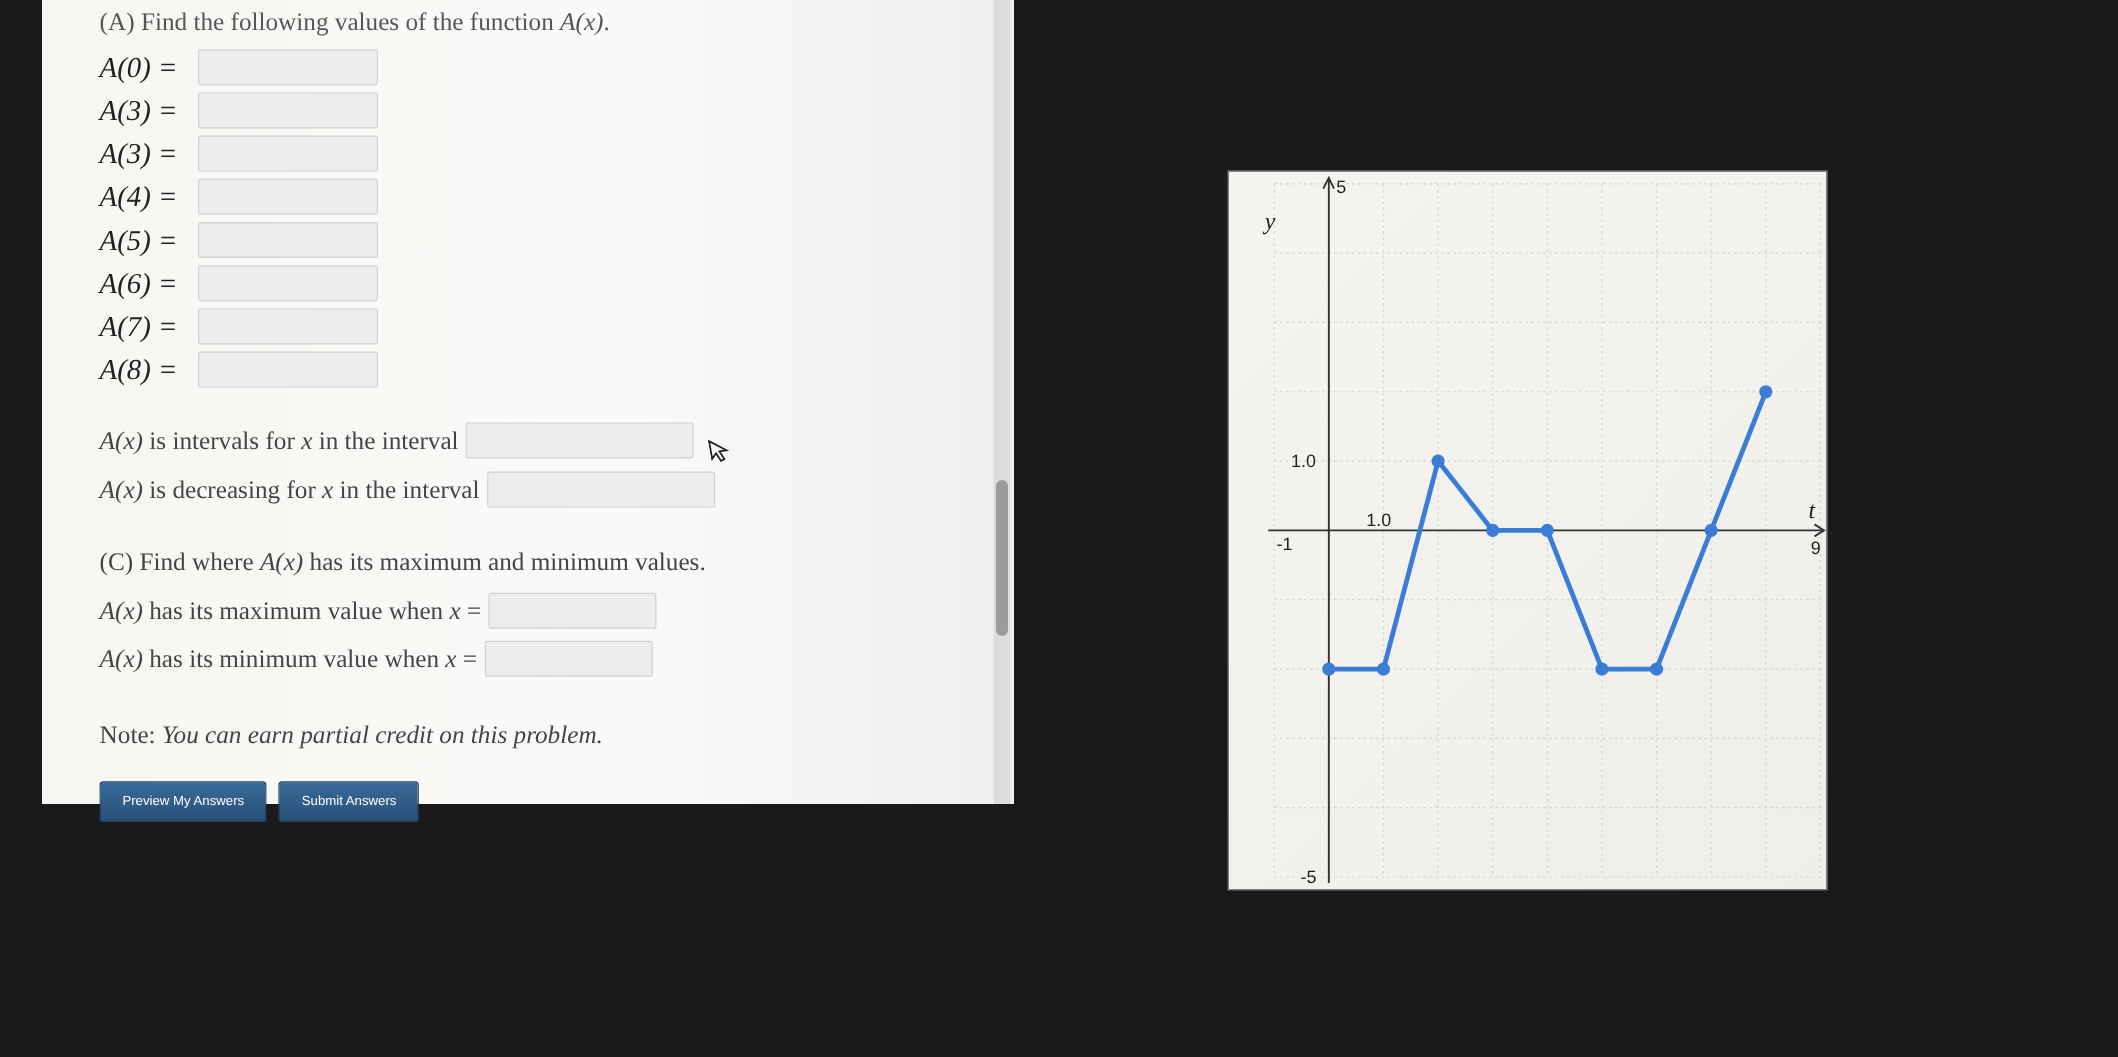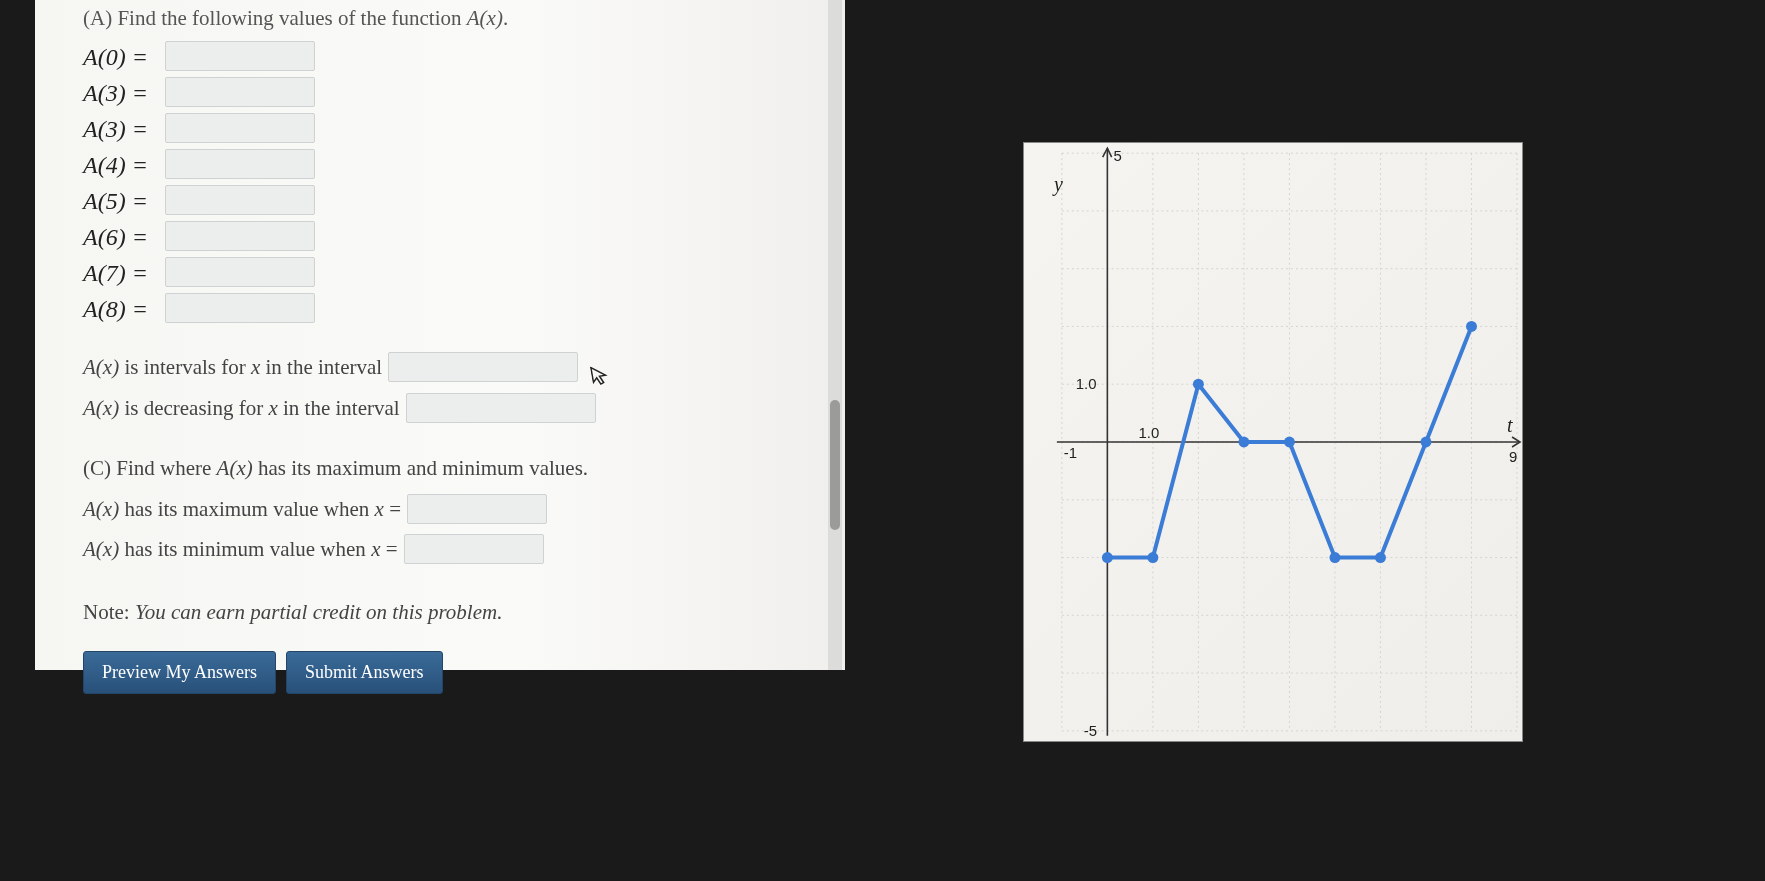--- a/index.html
+++ b/index.html
@@ -78,22 +78,22 @@
   font-size: 21px;
   color: #444;
 }
 .note b { font-weight: normal; text-align: right; }
 .note i { font-style: italic; }
 .btn-row { margin-top: 26px; display: flex; gap: 10px; }
 .btn {
   background: #2d5b88;
   background: linear-gradient(#3a6b99, #285079);
   color: #fff;
-  font-family: Liberation Serif, serif;
-  font-size: 18px;
+  font-family: Liberation Sans, sans-serif;
+  font-size: 11px;
   padding: 10px 18px;
   border: 1px solid #234668;
   border-radius: 3px;
   cursor: pointer;
 }
 .scrollbar {
   position: absolute;
   right: 3px;
   top: 0;
   bottom: 0;

